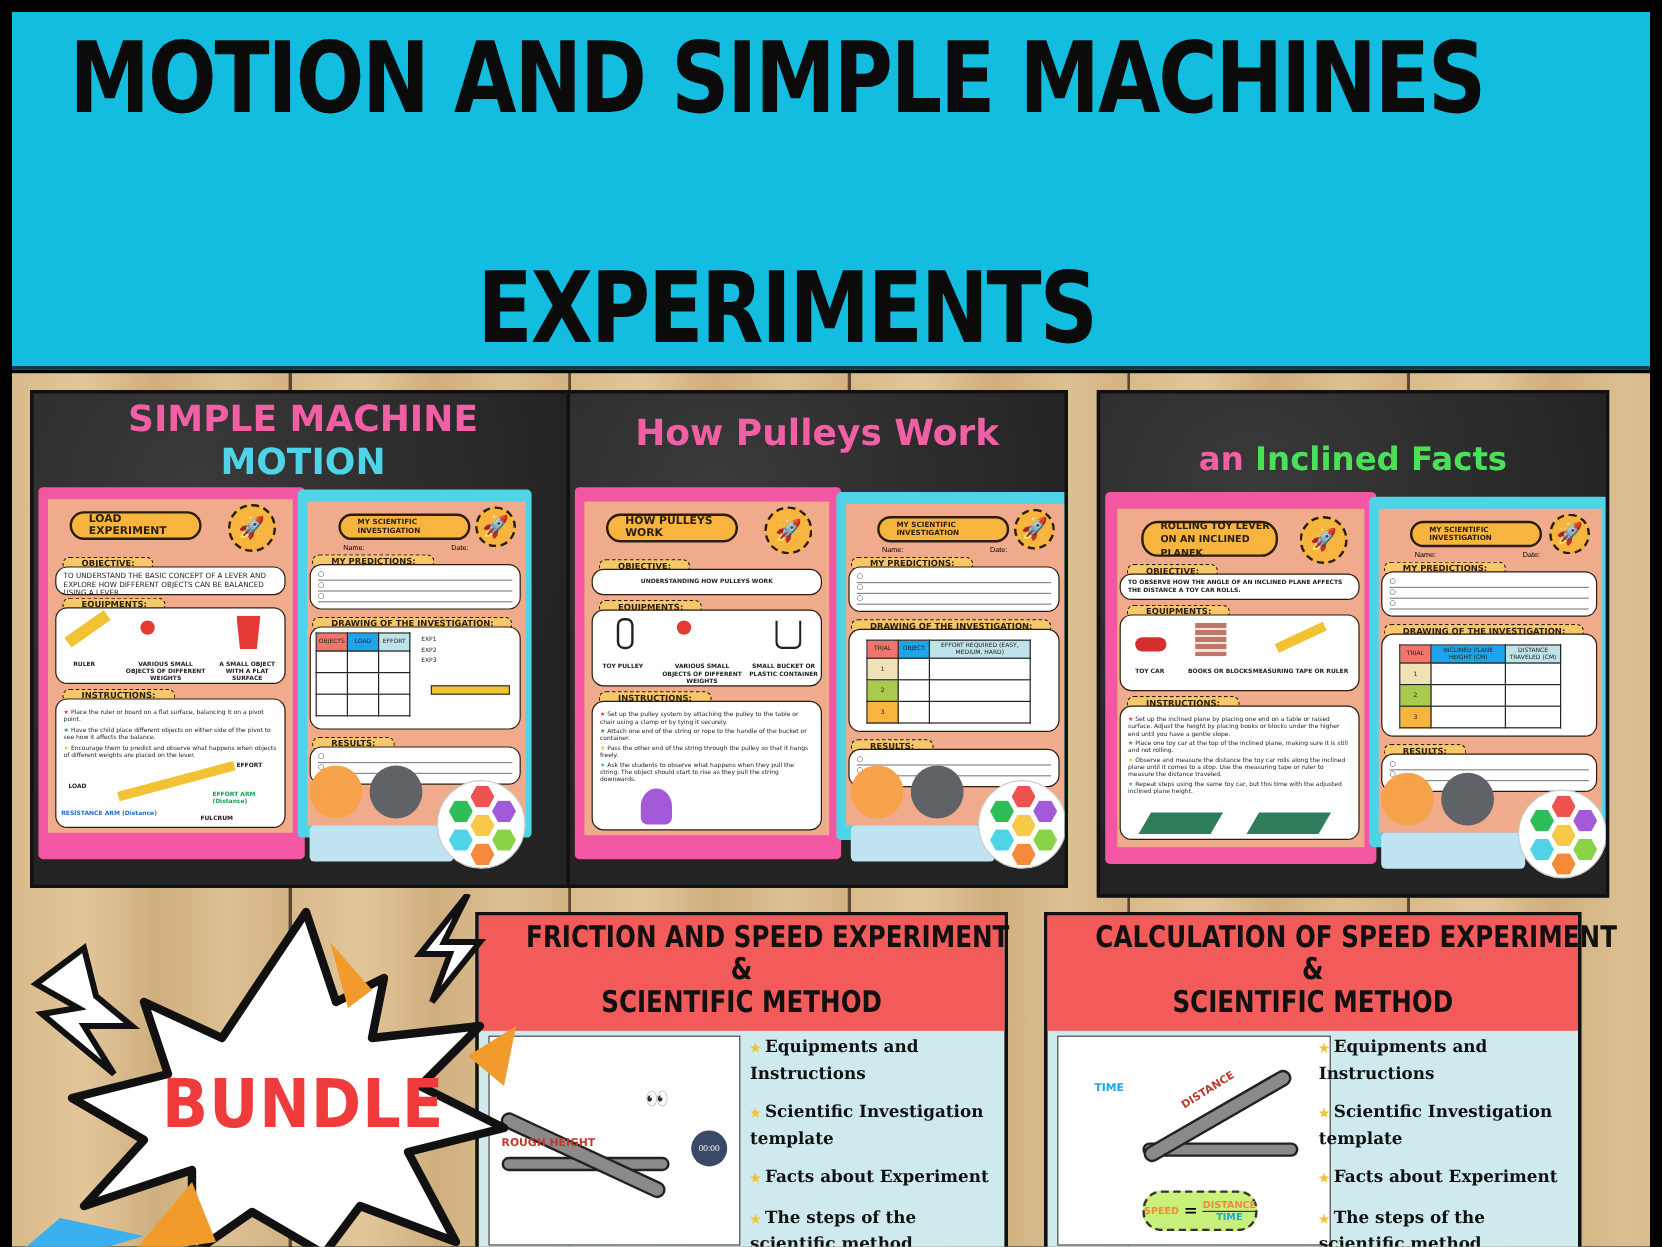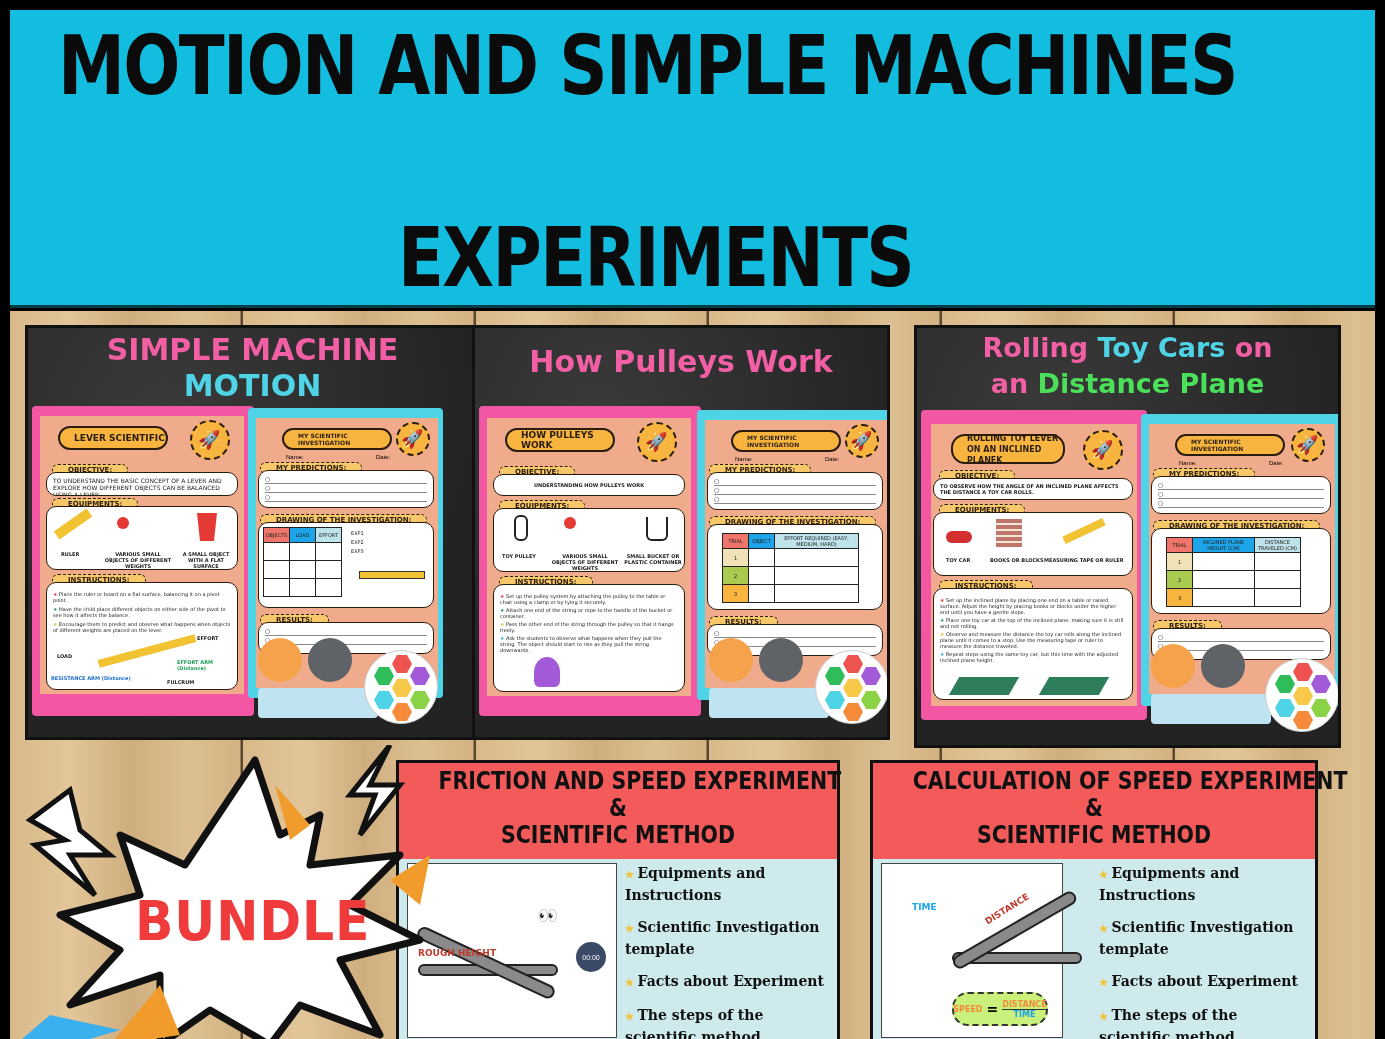--- a/index.html
+++ b/index.html
@@ -46,21 +46,21 @@
 
 <div class="wood"></div>
 
 <div class="card" style="left:25px;top:325px;width:455px;height:415px">
   <div class="chalk"></div>
   <div class="ttl pink" style="top:4px">SIMPLE MACHINE</div>
   <div class="ttl cyan" style="top:40px">MOTION</div>
   <div class="lp" style="left:4px;top:78px;width:222px;height:310px"></div>
   <div class="rp" style="left:220px;top:80px;width:195px;height:290px"></div>
   <div class="sheet" style="left:12px;top:88px;width:204px;height:278px">
-    <div class="pillhdr" style="left:18px;top:10px;width:110px;height:24px">LEVER SCIENTIFIC</div>
+    <div class="pillhdr" style="left:18px;top:10px;width:110px;height:24px">LOAD EXPERIMENT</div>
     <div class="rocket" style="left:150px;top:4px">🚀</div>
     <div class="tag" style="left:12px;top:48px">OBJECTIVE:</div>
     <div class="box" style="left:6px;top:56px;width:192px;height:24px">TO UNDERSTAND THE BASIC CONCEPT OF A LEVER AND EXPLORE HOW DIFFERENT OBJECTS CAN BE BALANCED USING A LEVER.</div>
     <div class="tag" style="left:12px;top:82px">EQUIPMENTS:</div>
     <div class="box" style="left:6px;top:90px;width:192px;height:64px">
       <div style="position:absolute;left:6px;top:12px;width:40px;height:10px;background:#f1c232;transform:rotate(-35deg)"></div>
       <div style="position:absolute;left:70px;top:10px;width:12px;height:12px;border-radius:50%;background:#e53935"></div>
       <div style="position:absolute;left:150px;top:6px;width:20px;height:28px;background:#e53935;clip-path:polygon(0 0,100% 0,85% 100%,15% 100%)"></div>
       <span style="position:absolute;left:14px;top:44px;font-weight:bold;font-size:5px">RULER</span>
       <span style="position:absolute;left:56px;top:44px;width:70px;font-weight:bold;font-size:5px;text-align:center">VARIOUS SMALL OBJECTS OF DIFFERENT WEIGHTS</span>
@@ -228,22 +228,21 @@
     <div class="hex" style="left:45px;top:16px;background:#a35ad8"></div>
     <div class="hex" style="left:27px;top:28px;background:#f7c948"></div>
     <div class="hex" style="left:9px;top:40px;background:#4fd3e6"></div>
     <div class="hex" style="left:45px;top:40px;background:#8bd346"></div>
     <div class="hex" style="left:27px;top:52px;background:#f58a3a"></div>
   </div>
 </div>
 
 <div class="card" style="left:914px;top:325px;width:427px;height:423px">
   <div class="chalk"></div>
-  <div class="ttl" style="top:2px;font-size:27px"><span class="pink">Rolling </span><span class="cyan">Toy Cars </span><span class="pink">on</span></div>
-  <div class="ttl" style="top:38px;font-size:27px"><span class="pink">an </span><span class="green">Distance Plane</span></div>
+  <div class="ttl" style="top:38px;font-size:27px"><span class="pink">an </span><span class="green">Inclined Facts</span></div>
 
   <div class="lp" style="left:4px;top:82px;width:226px;height:310px"></div>
   <div class="rp" style="left:224px;top:86px;width:200px;height:292px"></div>
   <div class="sheet" style="left:14px;top:96px;width:206px;height:282px">
     <div class="pillhdr" style="left:20px;top:10px;width:114px;height:30px;font-size:8px;line-height:11px">ROLLING TOY LEVER ON AN INCLINED PLANEK</div>
     <div class="rocket" style="left:152px;top:6px">🚀</div>
     <div class="tag" style="left:8px;top:46px">OBJECTIVE:</div>
     <div class="box" style="left:2px;top:54px;width:200px;height:22px;font-weight:bold;font-size:5px">TO OBSERVE HOW THE ANGLE OF AN INCLINED PLANE AFFECTS THE DISTANCE A TOY CAR ROLLS.</div>
     <div class="tag" style="left:8px;top:80px">EQUIPMENTS:</div>
     <div class="box" style="left:2px;top:88px;width:200px;height:64px">
@@ -344,21 +343,21 @@
     <div>The steps of the scientific method</div>
   </div>
 </div>
 
 <div class="promo" style="left:870px;top:760px;width:448px;height:290px">
   <div class="hd">
     <span class="lt">CALCULATION OF  SPEED EXPERIMENT</span>
     <span class="lt" style="line-height:22px">&amp;</span>
     <span class="lt">SCIENTIFIC METHOD</span>
   </div>
-  <div class="img" style="width:182px">
+  <div class="img" style="width:228px">
     <div style="position:absolute;left:70px;top:88px;width:130px;height:12px;background:#8a8a8a;border:2px solid #222;border-radius:8px"></div>
     <div style="position:absolute;left:72px;top:94px;width:140px;height:14px;background:#8a8a8a;border:2px solid #222;border-radius:8px;transform:rotate(-30deg);transform-origin:left center"></div>
     <span style="position:absolute;left:30px;top:38px;font:bold 9px 'DejaVu Sans',sans-serif;color:#1ea5e9">TIME</span>
     <span style="position:absolute;left:100px;top:40px;font:bold 9px 'DejaVu Sans',sans-serif;color:#c0392b;transform:rotate(-32deg)">DISTANCE</span>
     <div style="position:absolute;left:70px;top:128px;width:96px;height:34px;border:2px dashed #333;border-radius:16px;background:#c8f07a;font:bold 8px 'DejaVu Sans',sans-serif;display:flex;align-items:center;justify-content:center;gap:4px">
       <span style="color:#f58a3a">SPEED</span>
       <span style="font-size:14px">=</span>
       <span style="display:flex;flex-direction:column;align-items:center">
           <span style="color:#f58a3a;border-bottom:1px solid #333">DISTANCE</span>
           <span style="color:#1ea5e9">TIME</span>

